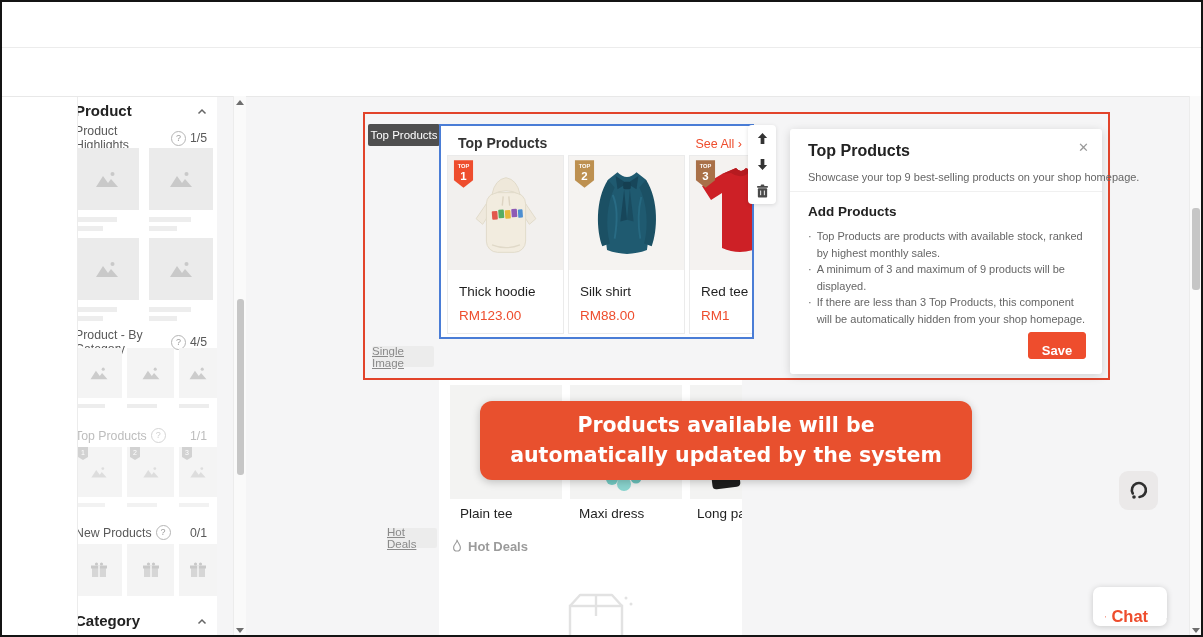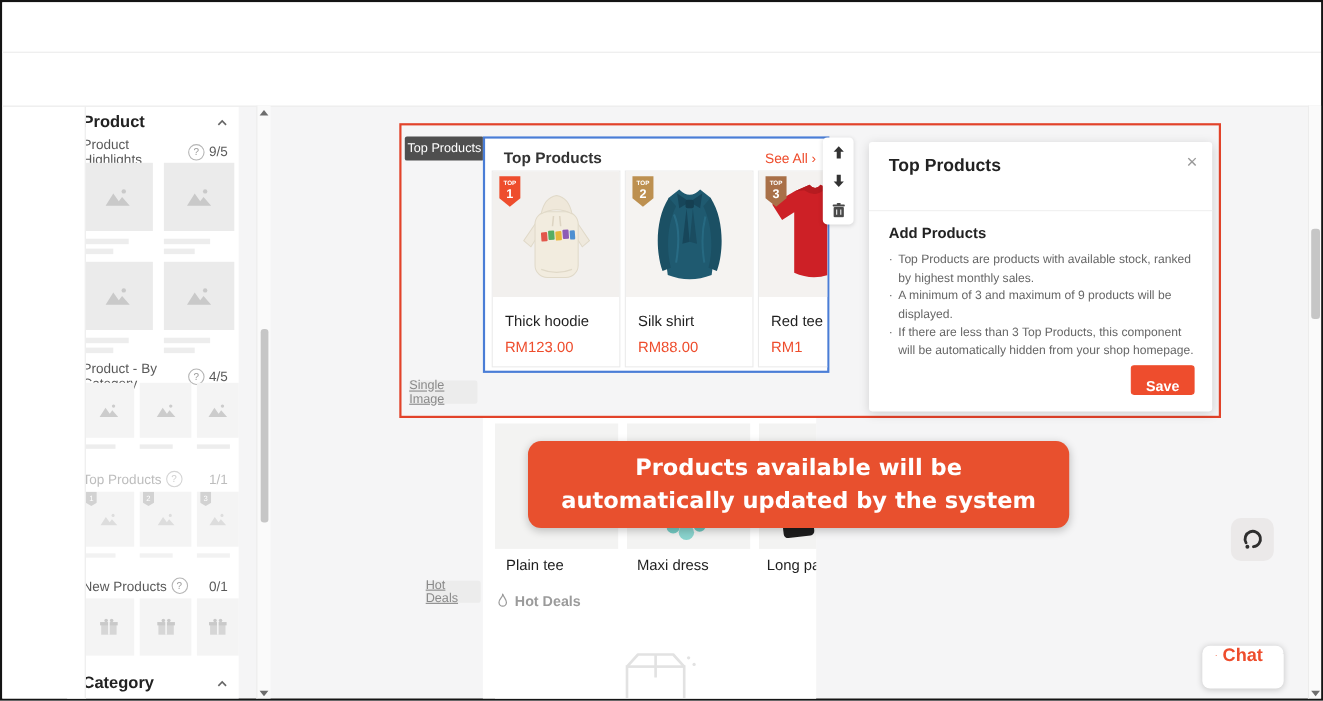--- a/index.html
+++ b/index.html
@@ -85,21 +85,21 @@
     z-index:15;display:flex;align-items:center;justify-content:center;text-align:center;padding:0 18px;box-sizing:border-box;
     color:#fff;font-size:20.5px;line-height:1.42;font-family:"DejaVu Sans",sans-serif;font-weight:600;}
   
   .r2-ph{position:absolute;top:5px;width:112px;height:114px;background:#f3f3f2;}
   .r2-name{position:absolute;top:126px;font-size:13.5px;color:#1f1f1f;white-space:nowrap;}
   .hd-head{position:absolute;left:12px;top:159px;display:flex;align-items:center;gap:5px;font-size:13px;font-weight:bold;color:#9b9b9b;}
   .hd-box{position:absolute;left:11px;top:184px;width:292px;height:75px;background:#fff;}
   
   .support{left:1117px;top:469px;width:39px;height:39px;background:#ebe9e9;border-radius:9px;display:flex;align-items:center;justify-content:center;z-index:16;cursor:pointer;}
   .chat{left:1091px;top:585px;width:74px;height:39px;background:#fff;border-radius:7px;box-shadow:0 1px 6px rgba(0,0,0,.18);
-    z-index:16;display:flex;align-items:flex-start;cursor:pointer;}
+    z-index:16;display:flex;align-items:flex-end;cursor:pointer;}
   .chat-label{font-size:16.5px;font-weight:bold;color:#ee4d2d;margin-left:5px;}
   .chat-div{width:1px;height:18px;background:#e5e5e5;margin:0 8px 0 10px;}
 </style>
 </head>
 <body>
 
 <div id="frame">
 
   <div class="abs topbar"></div>
   <div class="abs logo-sq">
@@ -192,21 +192,21 @@
 
   <div class="abs panel">
     <div class="sec-head" style="top:6px;">Product</div>
     <svg class="abs chev" style="left:136px;top:11px;" viewBox="0 0 10 10">
       <polyline points="1.5,6.5 5,3 8.5,6.5" fill="none" stroke="#666" stroke-width="1.5"></polyline>
       </svg>
 
     <div class="row-label" style="top:28px;">
       <span>Product Highlights</span>
       <span class="qm">?</span>
-      <span class="cnt">9/5</span>
+      <span class="cnt">1/5</span>
     </div>
 
     <div class="ph" style="left:14px;top:52px;width:64px;height:62px;">
       <svg width="26" height="20" viewBox="0 0 26 20">
           <path d="M2 18 L9 7 L14 14 L17 10 L24 18 Z" fill="#c9c9c9"></path>
           <circle cx="18.5" cy="5" r="2" fill="#c9c9c9"></circle>
         </svg>
       </div>
     <div class="ph" style="left:88px;top:52px;width:64px;height:62px;">
       <svg width="26" height="20" viewBox="0 0 26 20">
@@ -484,20 +484,21 @@
           <rect x="5" y="0.5" width="4" height="2" rx="1" fill="#4a4a4a"></rect>
         <line x1="5" y1="7" x2="5" y2="12" stroke="#fff" stroke-width="1"></line>
           <line x1="9" y1="7" x2="9" y2="12" stroke="#fff" stroke-width="1"></line>
         </svg>
       </div>
   </div>
 
   <div class="abs settings">
     <div class="set-title">Top Products</div>
     <div class="set-close">✕</div>
+    <div class="set-sub">Showcase your top 9 best-selling products on your shop homepage.</div>
     <div class="set-div"></div>
     <div class="set-add">Add Products</div>
     <div class="bullets">
       <div class="b-row">
         <span class="b-dot">·</span>
         <span>Top Products are products with available stock, ranked by highest monthly sales.</span>
         </div>
       <div class="b-row">
         <span class="b-dot">·</span>
         <span>A minimum of 3 and maximum of 9 products will be displayed.</span>

